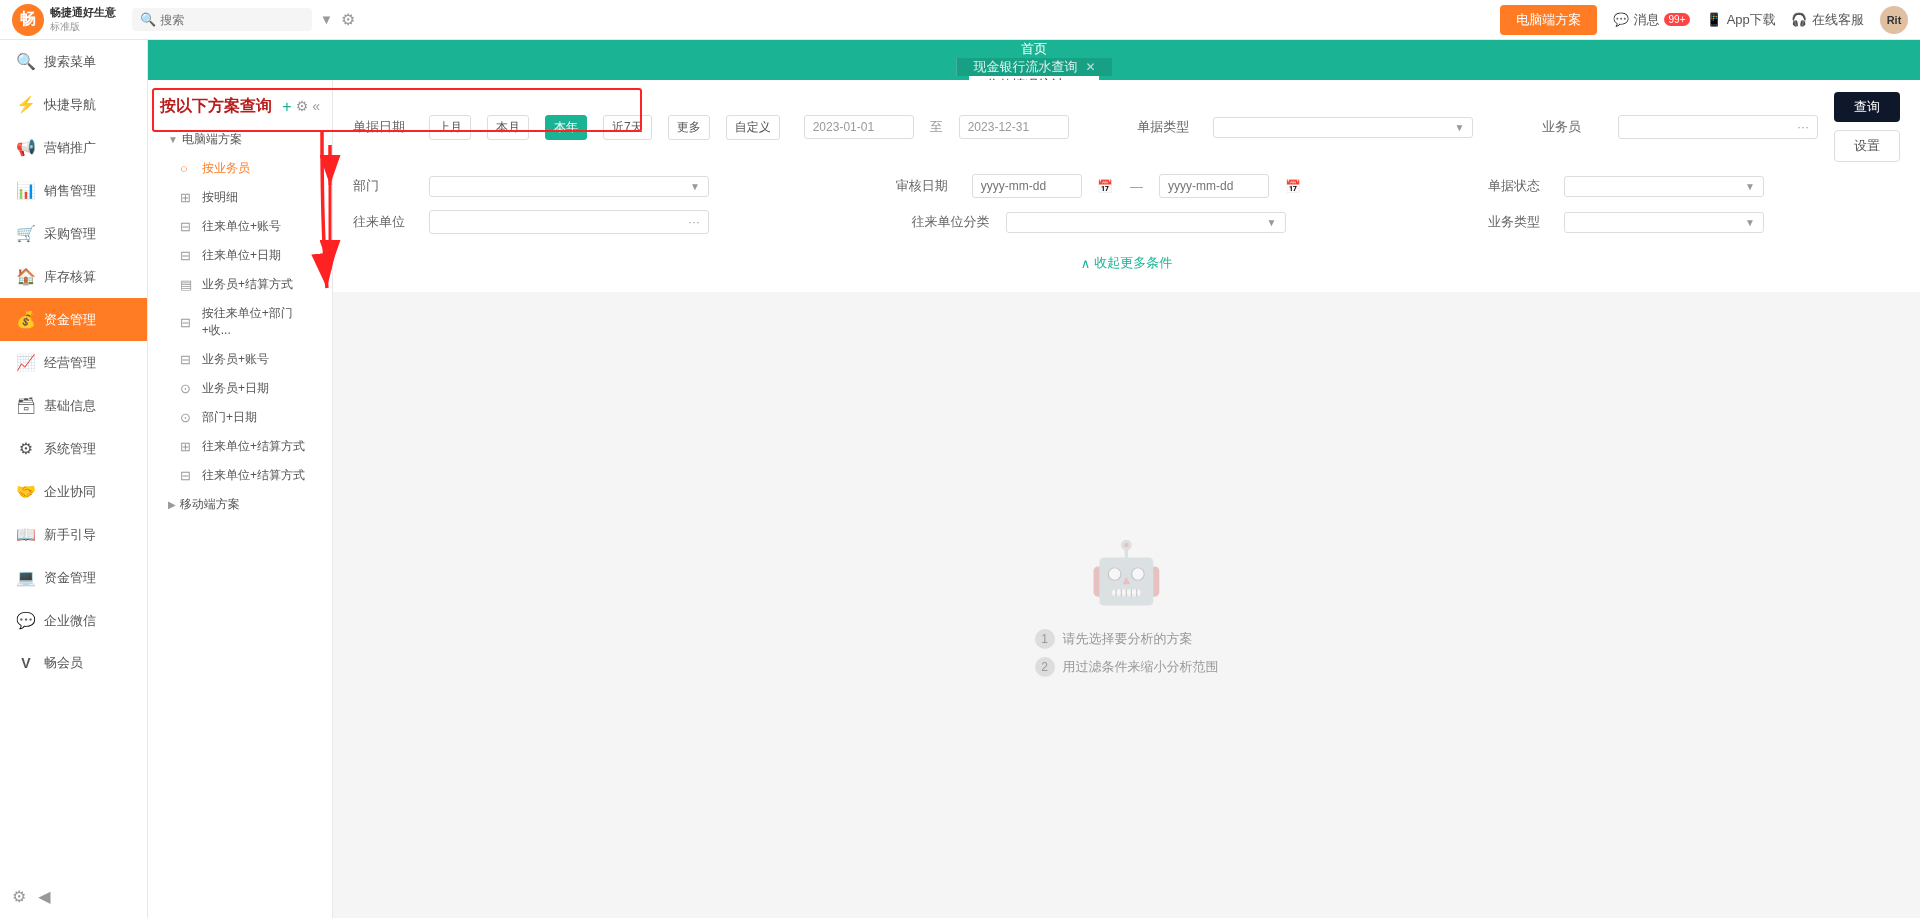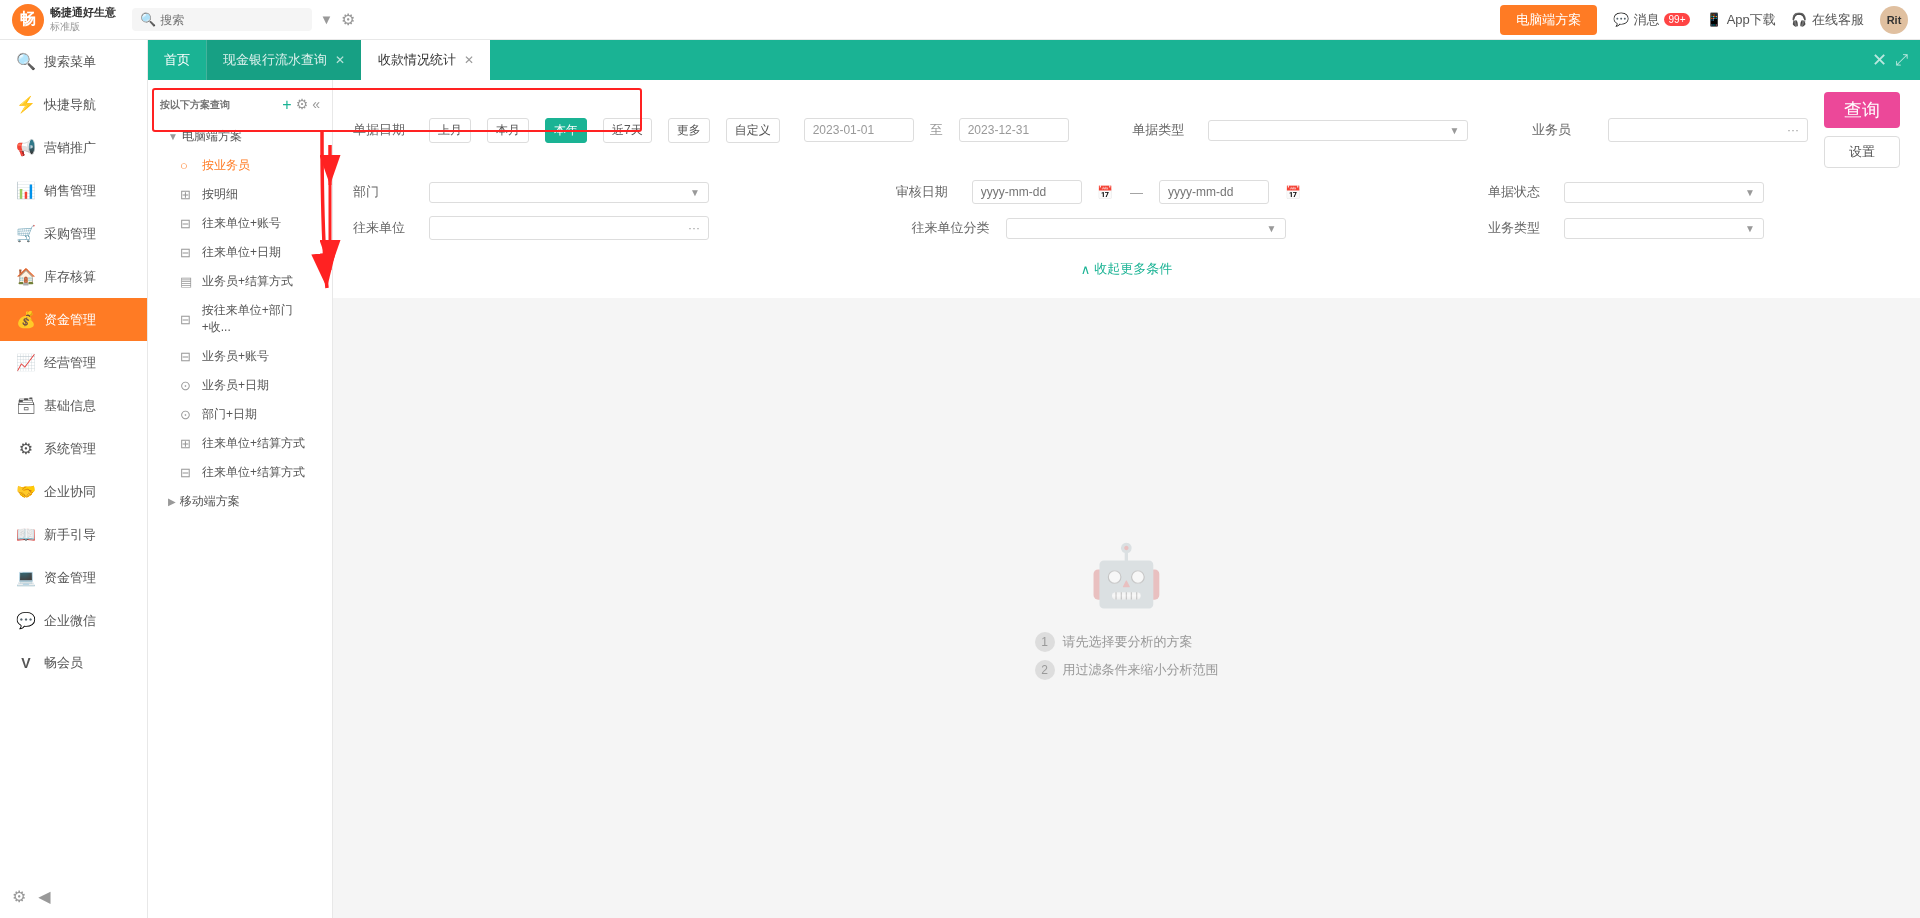--- a/index.html
+++ b/index.html
@@ -21,21 +21,21 @@
     .user-avatar { width: 28px; height: 28px; background: #ccc; border-radius: 50%; font-weight: bold; }
 
     
     .sidebar-item { display: flex; align-items: center; gap: 8px; padding: 12px 16px; cursor: pointer; color: #555; font-size: 13px; }
     .sidebar-item.active { background: #ff7b24; color: white; }
     .sidebar-item-icon { font-size: 16px; width: 20px; text-align: center; }
     .sidebar-bottom { margin-top: auto; padding: 12px; display: flex; gap: 12px; }
     .sidebar-bottom-icon { color: #999; cursor: pointer; font-size: 16px; }
 
     
-    .tab-bar { height: 40px; background: #1ab394; display: flex; align-items: center; padding: 0 0; flex-shrink: 0; }
+    .tab-bar { height: 40px; background: #1ab394; display: flex; align-items: center; padding: 0 0; flex-shrink: 0; flex-direction: column; }
     .tab-home { padding: 0 16px; color: white; font-size: 13px; cursor: pointer; height: 100%; display: flex; align-items: center; }
     .tab-item { padding: 0 16px; color: rgba(255,255,255,0.85); font-size: 13px; cursor: pointer; height: 100%; display: flex; align-items: center; gap: 8px; background: rgba(0,0,0,0.1); border-left: 1px solid rgba(255,255,255,0.2); }
     .tab-item.active { background: #fff; color: #333; }
     .tab-close { color: rgba(255,255,255,0.7); font-size: 12px; cursor: pointer; }
     .tab-item.active .tab-close { color: #999; }
     .tab-bar-right { margin-left: auto; display: flex; align-items: center; gap: 8px; padding-right: 12px; }
     .tab-bar-btn { color: white; font-size: 16px; cursor: pointer; }
 
     
     .page-header { background: #fff; padding: 12px 20px; display: flex; align-items: center; justify-content: space-between; border-bottom: 1px solid #e8e8e8; flex-shrink: 0; }
@@ -48,21 +48,21 @@
     .filter-row { display: flex; align-items: center; gap: 16px; margin-bottom: 12px; }
     .filter-label { color: #666; font-size: 13px; min-width: 60px; white-space: nowrap; }
     .date-range-btns { display: flex; gap: 16px; }
     .date-btn { padding: 3px 8px; border: 1px solid #ddd; border-radius: 3px; background: #fff; font-size: 12px; cursor: pointer; color: #555; }
     .date-btn.active { background: #1ab394; color: white; border-color: #1ab394; }
     .date-input { border: 1px solid #ddd; border-radius: 3px; padding: 4px 8px; font-size: 12px; color: #999; width: 110px; outline: none; }
     .filter-select { border: 1px solid #ddd; border-radius: 3px; padding: 4px 8px; font-size: 12px; color: #555; min-width: 200px; display: flex; align-items: center; justify-content: space-between; cursor: pointer; }
     .filter-select-wide { min-width: 280px; }
     .select-arrow { color: #999; font-size: 10px; }
     .filter-dash { color: #999; }
-    .query-btn { background: #ec4899; color: white; border: none; border-radius: 4px; padding: 6px 20px; font-size: 18px; cursor: pointer; }
+    .query-btn { background: #0f172a; color: white; border: none; border-radius: 4px; padding: 6px 20px; font-size: 13px; cursor: pointer; }
     .setting-btn { border: 1px solid #ddd; background: #fff; color: #555; border-radius: 4px; padding: 6px 12px; font-size: 13px; cursor: pointer; display: block; margin-top: 4px; }
     .filter-btns-col { display: flex; flex-direction: column; gap: 4px; }
     .collapse-btn { display: flex; align-items: center; justify-content: center; gap: 4px; color: #1ab394; font-size: 13px; cursor: pointer; padding: 8px; }
 
     
     .analysis-left { width: 185px; background: #fff; border-right: 1px solid #e8e8e8; padding: 8px 0; flex-shrink: 0; overflow-y: auto; }
     .analysis-section-header { display: flex; align-items: center; justify-content: space-between; padding: 8px 12px; font-size: 13px; color: #555; }
     .analysis-section-header .label { font-weight: bold; }
     .analysis-header-actions { display: flex; gap: 4px; }
     .analysis-header-btn { color: #999; cursor: pointer; font-size: 14px; }
@@ -206,21 +206,21 @@
           <span class="tab-bar-btn" style="color:rgba(255,255,255,0.7);font-size:18px;">✕</span>
           <span class="tab-bar-btn" style="color:rgba(255,255,255,0.7);font-size:16px;">⤢</span>
         </div>
       </div>
 
 
       <div style="display:flex;flex:1;overflow:hidden;">
 
         <div class="analysis-left">
           <div class="analysis-section-header">
-            <span class="label" style="font-size:10px;color:#737373;font-weight:bold;">按以下方案查询</span>
+            <span class="label" style="font-size:16px;color:#b91c1c;font-weight:bold;">按以下方案查询</span>
             <div class="analysis-header-actions">
               <span class="analysis-header-btn" style="color:#1ab394;font-size:16px;">+</span>
               <span class="analysis-header-btn" style="font-size:14px;">⚙</span>
               <span class="analysis-header-btn" style="font-size:14px;">«</span>
             </div>
           </div>
 
           <div class="analysis-group">
             <div class="analysis-group-header">
               <span class="arrow">▼</span>

